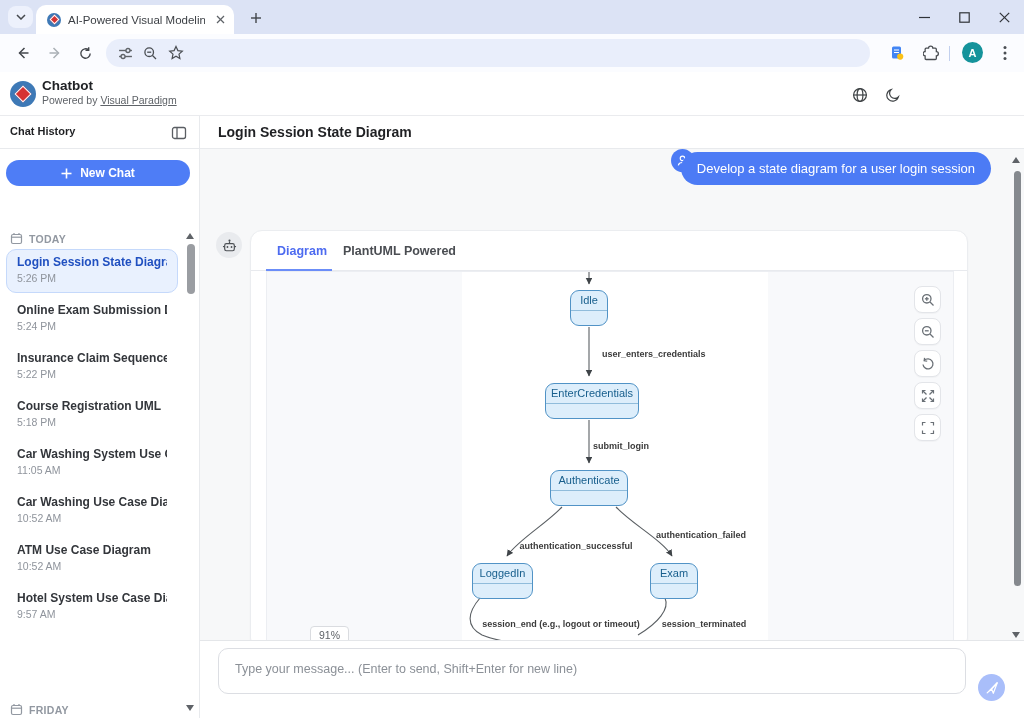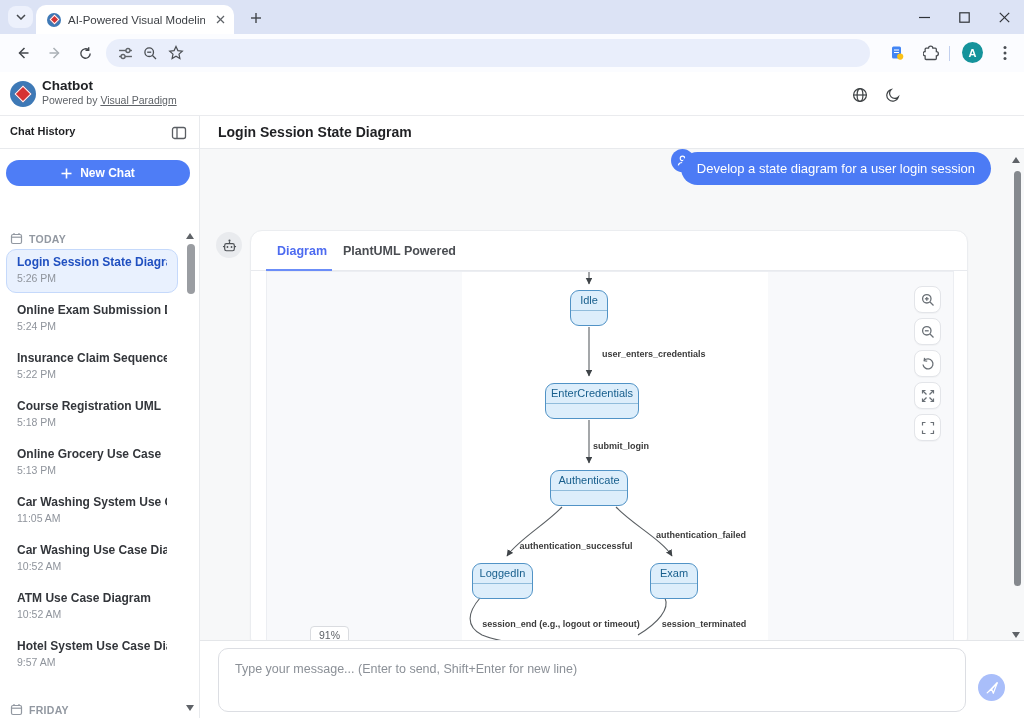--- a/index.html
+++ b/index.html
@@ -84,21 +84,21 @@
 
   .vtools { position:absolute; right:12px; top:14px; display:flex; flex-direction:column; gap:5px; }
   .vbtn { width:27px; height:27px; background:#fff; border:1px solid #e3e5e9; border-radius:8px; display:flex; align-items:center; justify-content:center; box-shadow:0 1px 1px rgba(0,0,0,.03); }
   .zoom-badge { position:absolute; left:11px; top:354px; padding:2px 8px; background:#fff; border:1px solid #dadce0; border-radius:4px; font-size:10.5px; color:#5f6368;margin-left:32px; }
 
   .chat-sb-up { position:absolute; right:4px; top:8px; }
   .chat-sb-dn { position:absolute; right:4px; top:483px; }
   .chat-thumb { position:absolute; right:3px; top:22px; width:7px; height:415px; border-radius:4px; background:#85898e; }
 
   .inputarea { position:absolute; left:0; right:0; bottom:0; height:77px; background:#fff; }
-  .msgbox { position:absolute; left:18px; top:7px; width:748px; height:64px; border:1px solid #dcdee3; border-radius:10px; background:#fff; resize:none; outline:none; font-family:inherit; font-size:12.5px; color:#4c1d95; padding:13px 16px; }
+  .msgbox { position:absolute; left:18px; top:7px; width:748px; height:46px; border:1px solid #dcdee3; border-radius:10px; background:#fff; resize:none; outline:none; font-family:inherit; font-size:12.5px; color:#4c1d95; padding:13px 16px; }
   .msgbox::placeholder { color:#8b9097; }
   .sendbtn { position:absolute; left:778px; top:33px; width:27px; height:27px; border-radius:50%; background:#a9befa; display:flex; align-items:center; justify-content:center; }
 
   svg { display:block; }
 </style>
 </head>
 <body>
 
 <div class="app">
 
@@ -273,24 +273,20 @@
             <div class="ti">Online Exam Submission Dia...</div>
             <div class="tm">5:24 PM</div>
           </div>
         <div class="chat-item">
             <div class="ti">Insurance Claim Sequence</div>
             <div class="tm">5:22 PM</div>
           </div>
         <div class="chat-item">
             <div class="ti">Course Registration UML</div>
             <div class="tm">5:18 PM</div>
-          </div>
-        <div class="chat-item">
-            <div class="ti">Online Grocery Use Case</div>
-            <div class="tm">5:13 PM</div>
           </div>
         <div class="chat-item">
             <div class="ti">Car Washing System Use Case</div>
             <div class="tm">11:05 AM</div>
           </div>
         <div class="chat-item">
             <div class="ti">Car Washing Use Case Diagr...</div>
             <div class="tm">10:52 AM</div>
           </div>
         <div class="chat-item">

